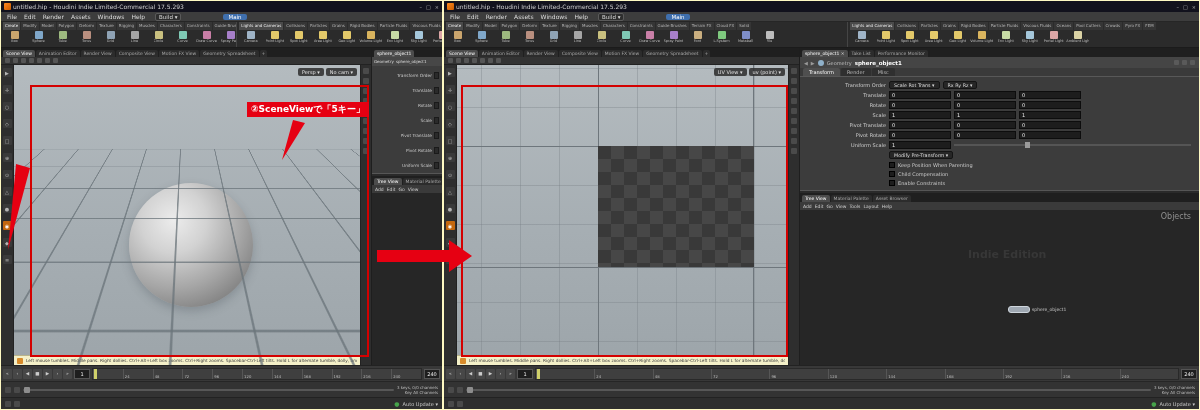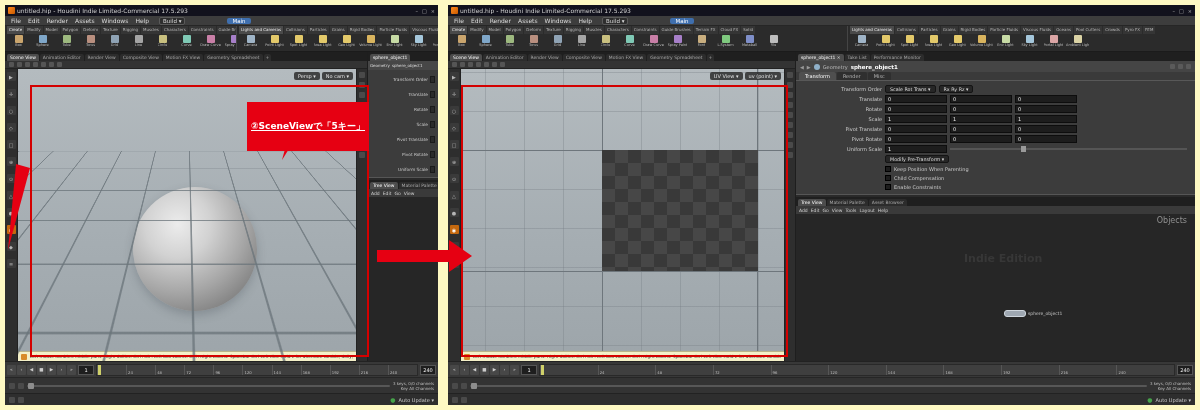--- a/index.html
+++ b/index.html
@@ -1,18 +1,18 @@
 <!DOCTYPE html>
 <html><head>
 <meta charset="utf-8">
 <style>
   *{margin:0;padding:0;box-sizing:border-box;font-family:"DejaVu Sans",sans-serif;}
   html,body{width:1200px;height:410px;overflow:hidden;background:#6e6e6e;}
   #desktop{position:relative;width:1200px;height:410px;}
-  .window{position:absolute;top:0;height:410px;background:#3a3a3a;display:flex;flex-direction:column;border:5px solid #fef9c3;}
+  .window{position:absolute;top:0;height:410px;background:#3a3a3a;display:flex;flex-direction:column;border:1px solid #fef9c3;}
   #lw{left:0;width:443px;}
   #rw{left:443px;width:757px;}
   
   .titlebar{height:11px;background:#12121d;display:flex;align-items:center;gap:2px;padding:0 3px;flex:none;}
   .app-icon{width:7px;height:7px;border-radius:1px;background:linear-gradient(135deg,#ff8a1e,#c85a00);flex:none;}
   .title-text{flex:1;font-size:6px;color:#cfcfcf;white-space:nowrap;overflow:hidden;}
   .win-btns{display:flex;gap:4px;color:#b5b5b5;font-size:5px;flex:none;}
   
   .menubar{height:10px;background:#3d3d3d;border-bottom:1px solid #262626;display:flex;align-items:center;padding:0 3px;flex:none;}
   .menus{display:flex;gap:1px;}
@@ -116,21 +116,21 @@
   .slider-groove{flex:1;height:2px;background:#575757;border-radius:1px;position:relative;}
   .slider-handle{position:absolute;left:1px;top:-2px;width:6px;height:6px;background:#8d8d8d;border-radius:1px;display:block;}
   .keys-info{font-size:4px;color:#bbb;line-height:1.25;text-align:right;white-space:nowrap;flex:none;}
   .status-row{height:12px;background:#2e2e2e;border-top:1px solid #222;display:flex;align-items:center;gap:3px;padding:0 4px;flex:none;}
   .flex-sp{flex:1;}
   .status-dot{color:#46a34a;font-size:6px;line-height:1;flex:none;}
   .auto-update{font-size:5px;color:#ccc;white-space:nowrap;flex:none;}
   
   #overlay{position:absolute;left:0;top:0;width:1200px;height:410px;pointer-events:none;z-index:50;}
   .red-outline{position:absolute;border:2px solid #d40000;}
-  .callout{position:absolute;background:#e60012;color:#fff;font-size:9px;font-weight:bold;padding:18px 4px;white-space:nowrap;text-decoration:underline;}
+  .callout{position:absolute;background:#e60012;color:#fff;font-size:9px;font-weight:bold;padding:1px 4px;white-space:nowrap;}
   #arrows{position:absolute;left:0;top:0;}
 </style>
 </head>
 <body>
 
 <div id="desktop">
 
   <div class="window" id="lw">
     <div class="titlebar">
       <span class="app-icon"></span>

